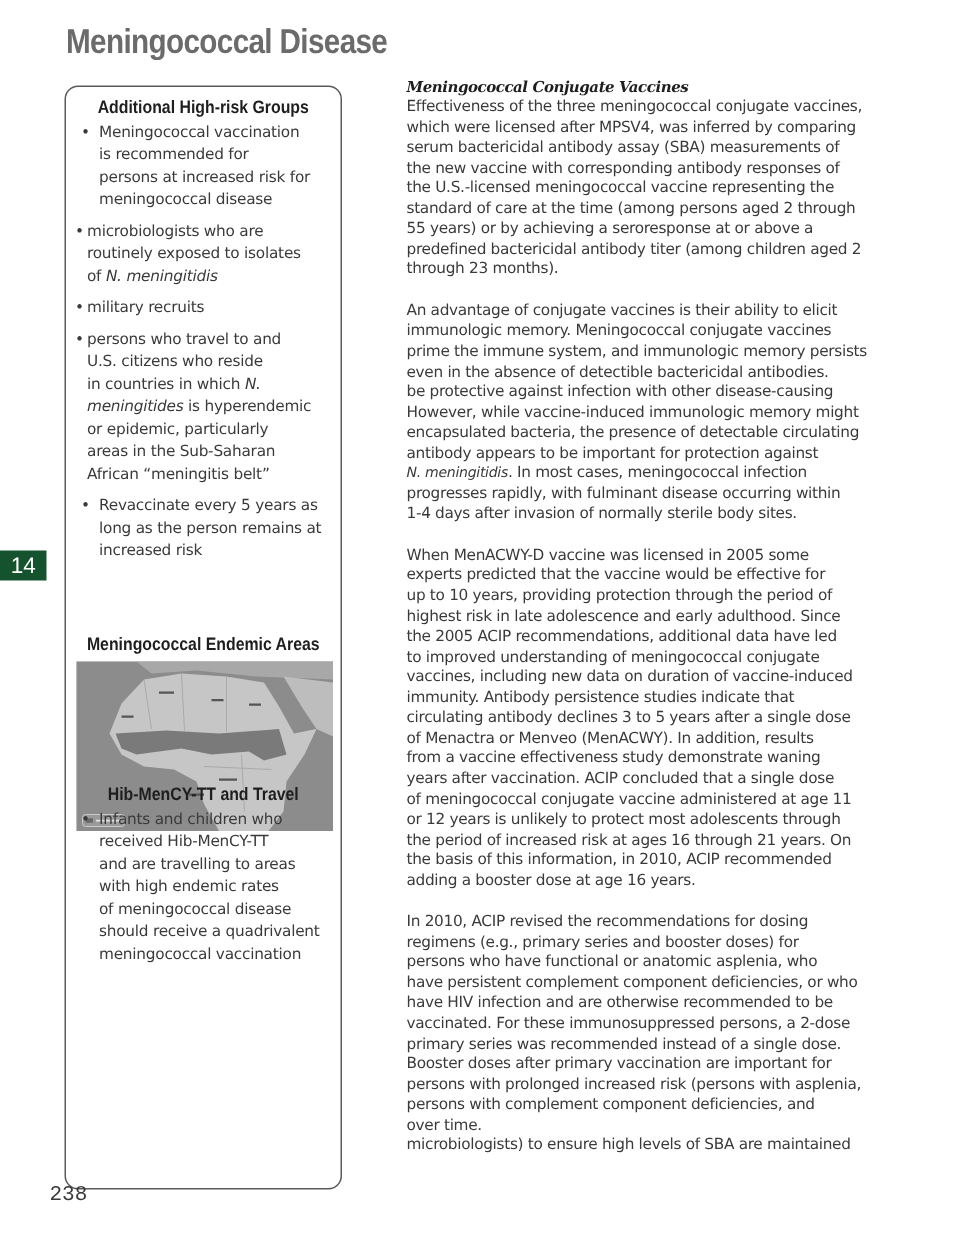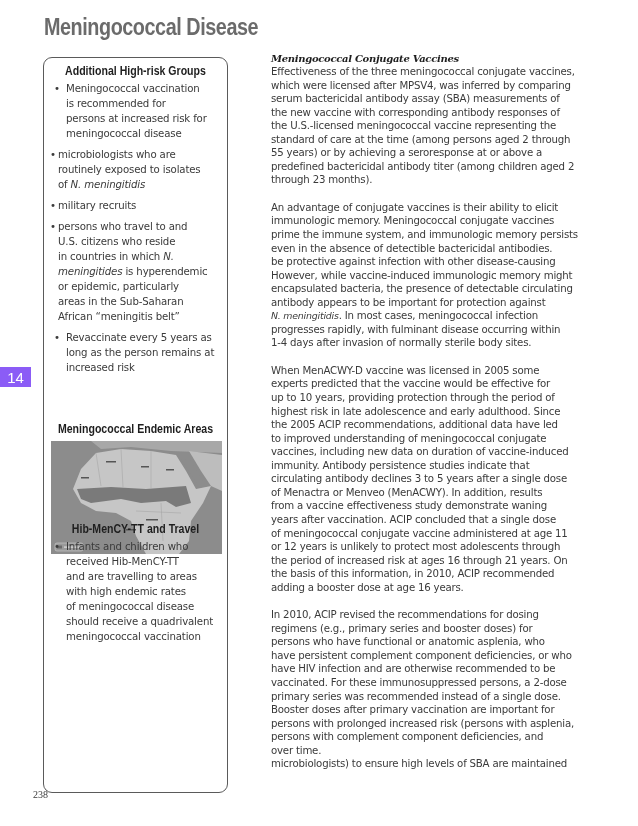--- a/index.html
+++ b/index.html
@@ -9,21 +9,21 @@
   }
   .page-title {
     position: absolute; left: 44px; top: 14px;
     font-family: "Liberation Sans", sans-serif; font-weight: bold;
     font-size: 23px; color: #6b6b6b; letter-spacing: -0.5px;
     transform: scaleX(0.86); transform-origin: left top;
     white-space: nowrap;
   }
   .chapter-tab {
     position: absolute; left: 0; top: 367px; width: 31px; height: 20px;
-    background: #8b5cf6; color: #ffffff;
+    background: #14532d; color: #ffffff;
     font-family: "Liberation Sans", sans-serif; font-size: 15px;
     display: flex; align-items: center; justify-content: center;
   }
   .sidebar-box {
     position: absolute; left: 43px; top: 57px; width: 185px; height: 736px;
     border: 1.5px solid #5a5a5a; border-radius: 9px; box-sizing: border-box;
   }
   .box-heading {
     font-family: "Liberation Sans", sans-serif; font-weight: bold;
     font-size: 12px; color: #1e1e1e; text-align: center;
@@ -51,21 +51,21 @@
     font-family: "DejaVu Serif", serif; font-style: italic; font-weight: bold;
     font-size: 10px; color: #1e1e1e; letter-spacing: -0.3px; margin-bottom: 1px;
   }
   .para {
     font-family: "DejaVu Sans", sans-serif; font-size: 10.2px; line-height: 13.55px;
     color: #3a3a3a; letter-spacing: -0.2px; margin: 0 0 14px 0;
   }
   .para .line { display: block; white-space: nowrap; }
   .page-number {
     position: absolute; left: 33px; top: 789px;
-    font-family: Liberation Serif, serif; font-size: 10px; color: #3a3a3a;
+    font-family: Liberation Mono, monospace; font-size: 14px; color: #3a3a3a;
   }
   i { font-style: italic; margin-top: 44px; }
 </style>
 </head>
 <body>
 
 <div class="page-title">Meningococcal Disease</div>
 
 <div class="chapter-tab">14</div>
 

